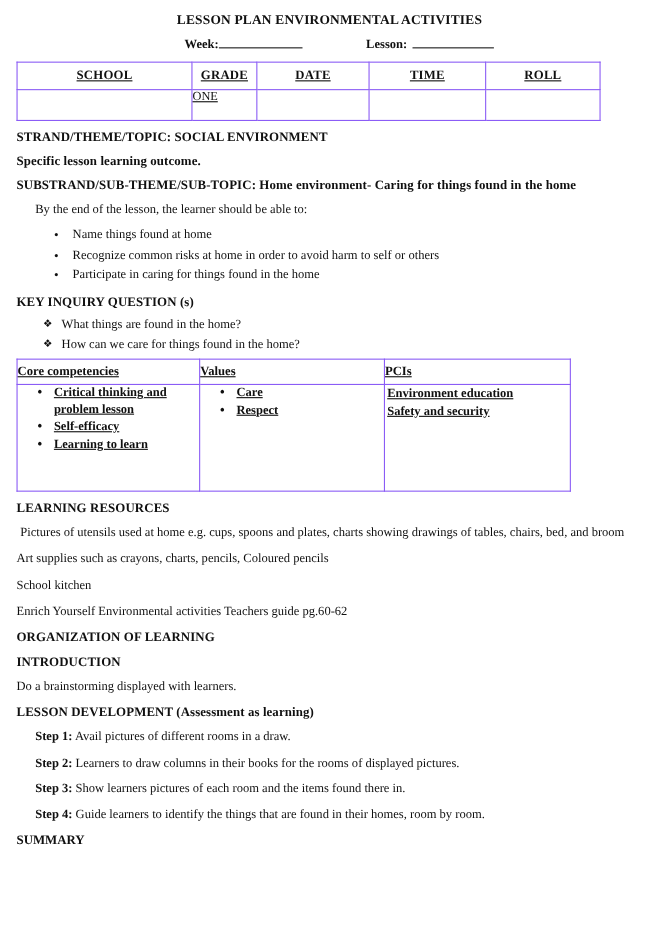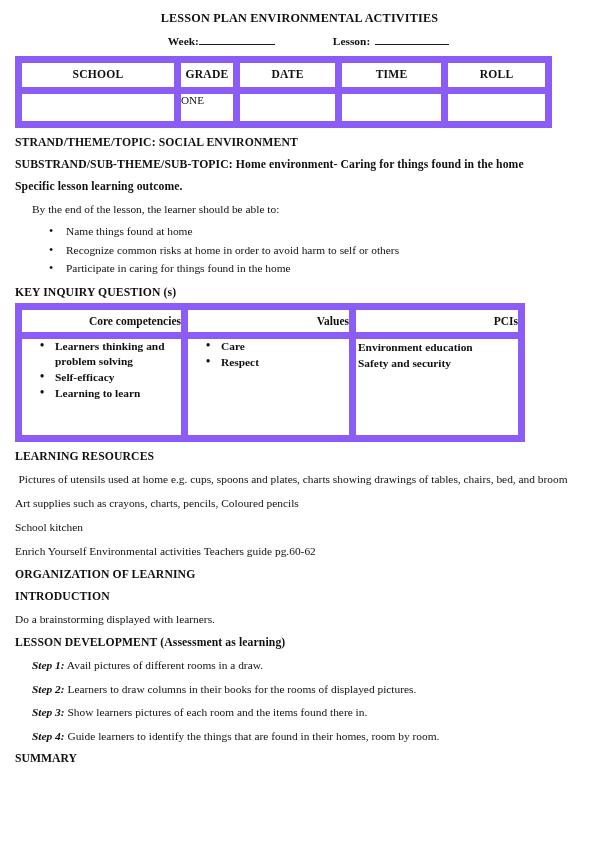--- a/index.html
+++ b/index.html
@@ -58,23 +58,24 @@
   .blank-week { width: 76px; margin-left: 0px; }
   .blank-lesson { width: 74px; margin-left: 5px; }
 
   
   table.grid {
     border-collapse: collapse;
     table-layout: fixed;
     font-size: 11.2px;
   }
   table.grid td, table.grid th {
-    border: 7px solid #8b5cf6;
+    border: 1px solid #8b5cf6;
     padding: 0;
     vertical-align: top;
+    text-decoration: underline;
   }
   
   .info-table { width: 530px; margin: 0 0 6px 0; }
   .info-table th {
     text-align: center;
     font-weight: bold;
     font-size: 11.6px;
     height: 24px;
     line-height: 24px;
     letter-spacing: .2px;
@@ -142,21 +143,21 @@
     font-size: 9.6px;
     font-family: "DejaVu Sans", sans-serif;
   }
 
   
   .comp-table {
     width: 503px;
     margin: 4px 0 0 0;
   }
   .comp-table th {
-    text-align: right;
+    text-align: left;
     font-weight: bold;
     font-size: 11.5px;
     height: 22px;
     line-height: 22px;
   }
   .comp-table td {
     height: 96px;
     padding: 6px 4px 4px 4px;
   }
   .comp-table ul.dots {
@@ -178,21 +179,20 @@
   }
 
   
   .step {
     font-size: 11.4px;
     margin: 9px 0 0 17px;
     line-height: 1.3;
   }
   .step .lbl {
     font-weight: bold;
-    font-style: italic;
   }
   .sec-head {
     font-weight: bold;
     font-size: 11.7px;
     margin: 8px 0 0 0;
   }
 </style>
 </head>
 <body>
 
@@ -229,50 +229,54 @@
           <td>ONE</td>
           <td></td>
           <td></td>
           <td></td>
         </tr>
       </tbody>
     </table>
 
     <div class="h-bold tight">STRAND/THEME/TOPIC: SOCIAL ENVIRONMENT</div>
 
+    <div class="h-bold">Specific lesson learning outcome.</div>
+
     <div class="h-bold">SUBSTRAND/SUB-THEME/SUB-TOPIC: Home environment- Caring for things found in the home</div>
-
-    <div class="h-bold">Specific lesson learning outcome.</div>
     <div class="para indent">By the end of the lesson, the learner should be able to:</div>
     <ul class="dots">
       <li>Name things found at home</li>
       <li>Recognize common risks at home in order to avoid harm to self or others</li>
       <li>Participate in caring for things found in the home</li>
     </ul>
 
     <div class="h-bold">KEY INQUIRY QUESTION (s)</div>
+    <ul class="diamonds">
+      <li>What things are found in the home?</li>
+      <li>How can we care for things found in the home?</li>
+    </ul>
 
     <table class="grid comp-table">
       <colgroup>
           <col style="width:166px">
           <col style="width:168px">
           <col style="width:169px">
         </colgroup>
       <thead>
         <tr>
           <th>Core competencies</th>
           <th>Values</th>
           <th>PCIs</th>
         </tr>
       </thead>
       <tbody>
         <tr>
           <td>
             <ul class="dots">
-              <li>Learners thinking and problem solving</li>
+              <li>Critical thinking and problem lesson</li>
               <li>Self-efficacy</li>
               <li>Learning to learn</li>
             </ul>
           </td>
           <td>
             <ul class="dots">
               <li>Care</li>
               <li>Respect</li>
             </ul>
           </td>

